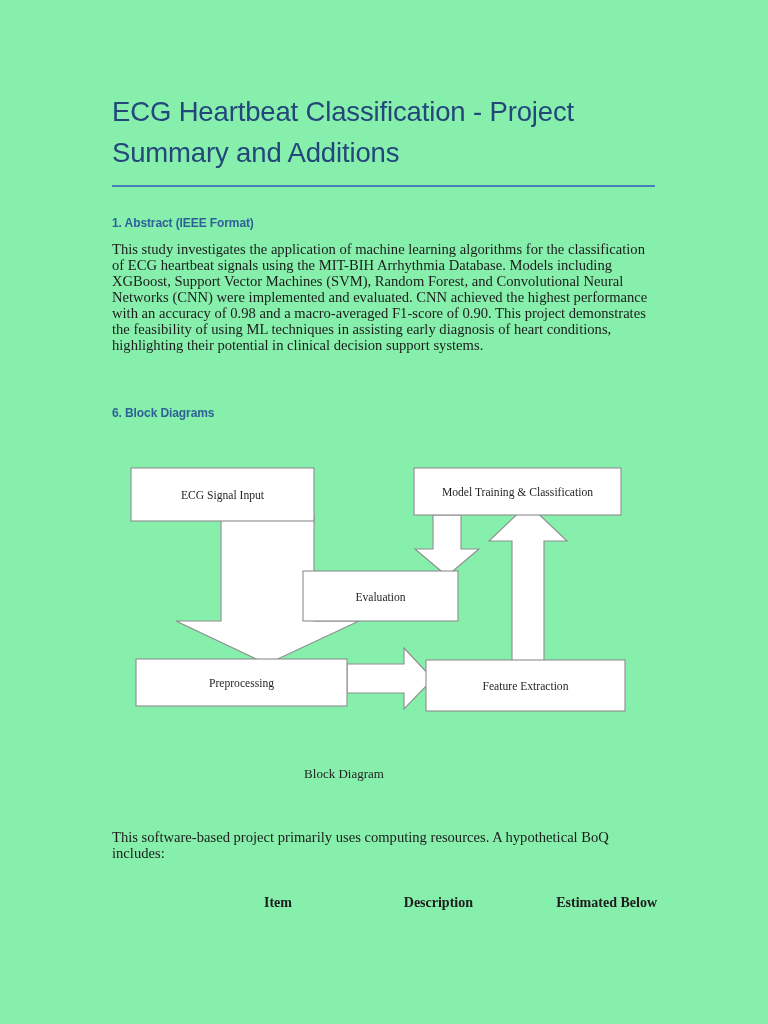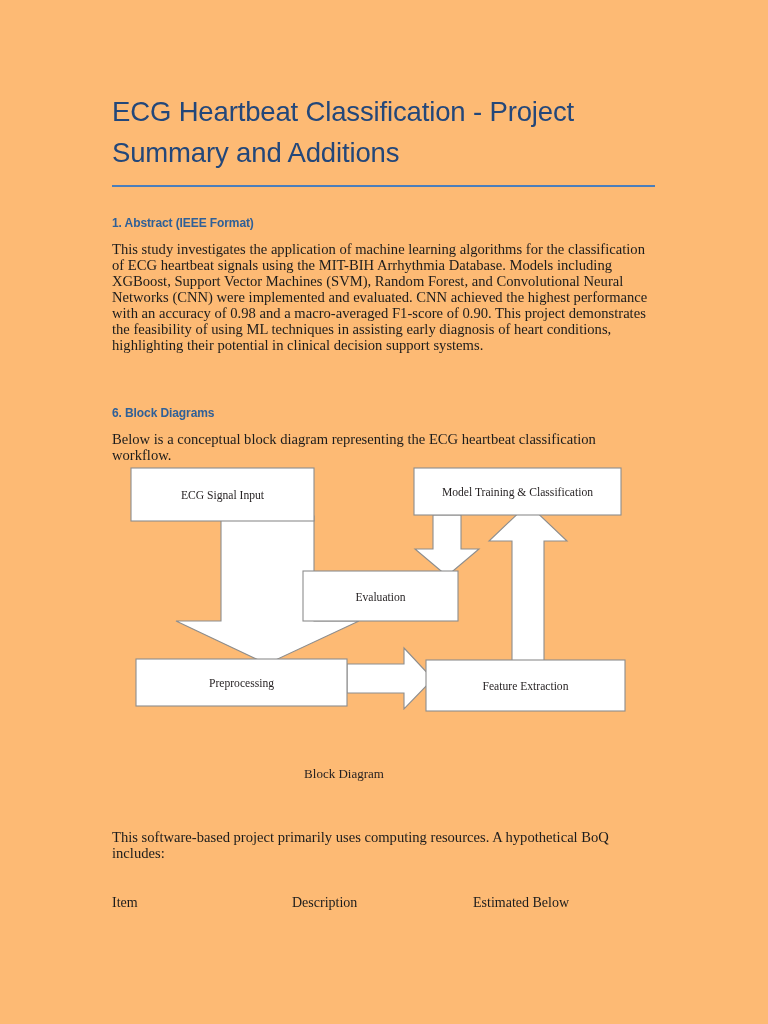--- a/index.html
+++ b/index.html
@@ -15,21 +15,21 @@
     font-family: "Liberation Serif", "DejaVu Serif", serif;
     color: #221f1f;
     -webkit-font-smoothing: antialiased;
   }
 
   .page {
     position: absolute;
     left: 0; top: 0;
     width: 768px;
     height: 1024px;
-    background: #fdba74;
+    background: #86efac;
   }
 
   .content {
     position: absolute;
     left: 112px;
     top: 0;
     width: 545px;
   }
 
   
@@ -112,23 +112,23 @@
   
   .boq-table {
     position: absolute;
     left: 112px;
     top: 895px;
     width: 545px;
     border-collapse: collapse;
   }
   .boq-table th {
     font-size: 14px;
-    font-weight: 400;
+    font-weight: 700;
     color: #1c1c1c;
-    text-align: left;
+    text-align: right;
     padding: 0;
     vertical-align: top;
     font-family: "Liberation Serif", "DejaVu Serif", serif;
   }
   .col-item  { width: 180px; }
   .col-desc  { width: 181px; }
   .col-cost  { width: 184px; }
 </style>
 </head>
 <body>
@@ -143,21 +143,20 @@
   <div class="content">
     <div class="sec1">
       <h2 class="section-heading">1. Abstract (IEEE Format)</h2>
       <p class="body-par">This study investigates the application of machine learning algorithms for the classification of ECG heartbeat signals using the MIT-BIH Arrhythmia Database. Models including XGBoost, Support Vector Machines (SVM), Random Forest, and Convolutional Neural Networks (CNN) were implemented and evaluated. CNN achieved the highest performance with an accuracy of 0.98 and a macro-averaged F1-score of 0.90. This project demonstrates the feasibility of using ML techniques in assisting early diagnosis of heart conditions, highlighting their potential in clinical decision support systems.</p>
     </div>
   </div>
 
   <div class="content">
     <div class="sec2">
       <h2 class="section-heading">6. Block Diagrams</h2>
-      <p class="body-par">Below is a conceptual block diagram representing the ECG heartbeat classification workflow.</p>
     </div>
   </div>
 
   <div class="diagram-wrap">
     <svg class="diagram-svg" width="768" height="320" viewBox="0 0 768 320">
 
       <polygon points="221,60 314,60 314,165 359,165 267,208 176,165 221,165" fill="#ffffff" stroke="#8d8d8d" stroke-width="1.1"></polygon>
 
       <polygon points="433,59 461,59 461,93 479,93 447,120 415,93 433,93" fill="#ffffff" stroke="#8d8d8d" stroke-width="1.1"></polygon>
 

